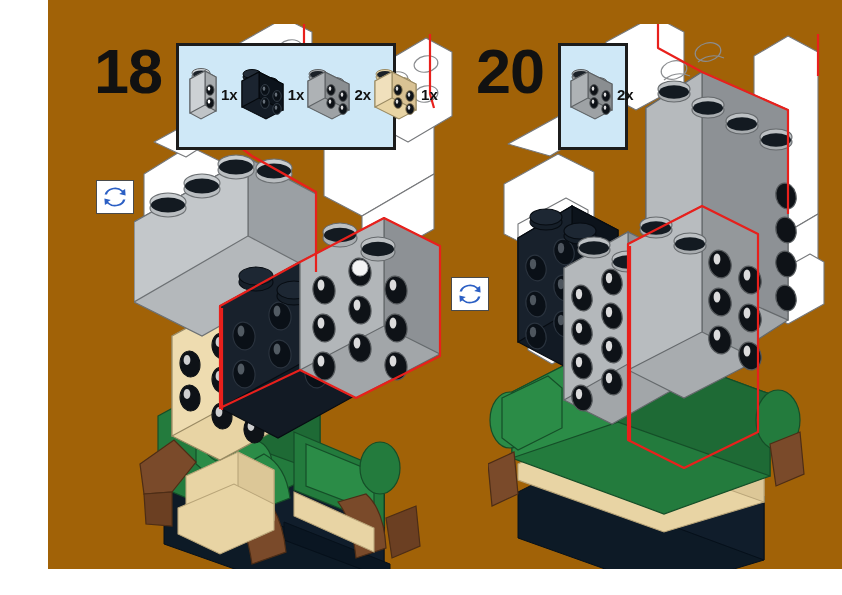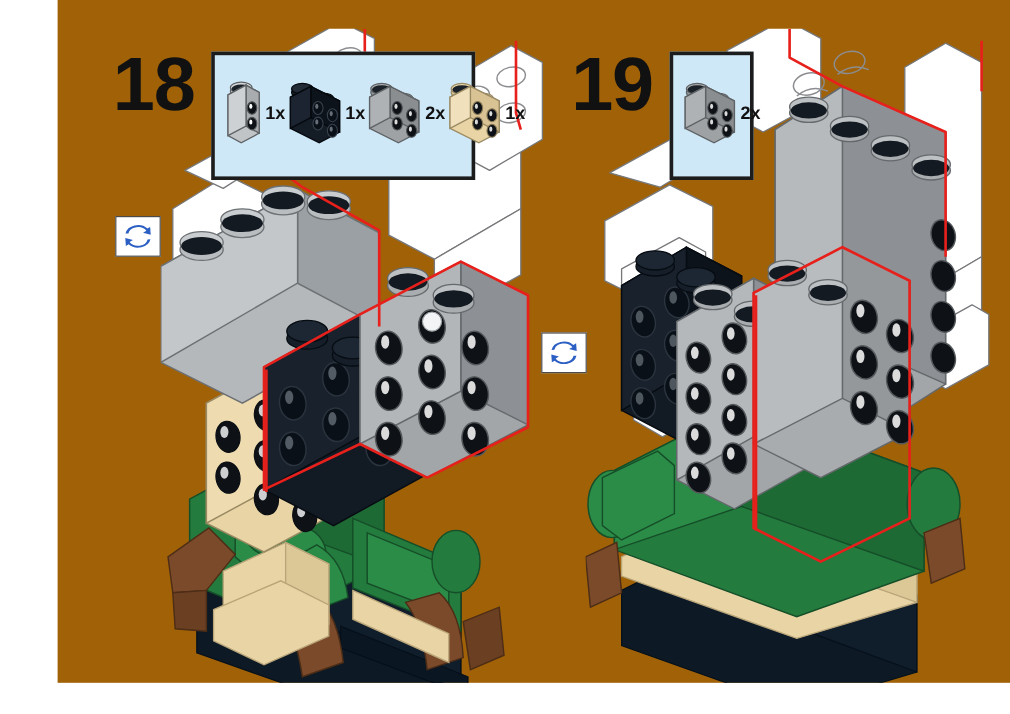--- a/index.html
+++ b/index.html
@@ -479,21 +479,21 @@
 
     <g fill="none" stroke="#e8201c" stroke-width="2.2" stroke-linejoin="round">
       <path d="M170,0 L170,24 L214,48 L300,86 L300,190"></path>
       <path d="M140,220 L214,182 L270,210 L270,408 L196,444 L140,416 Z"></path>
       <path d="M142,222 L142,418"></path>
       <path d="M330,10 L330,52"></path>
     </g>
   </svg>
 
   <div id="step18-num" class="step-num">18</div>
-  <div id="step19-num" class="step-num">19</div>
+  <div id="step19-num" class="step-num">20</div>
 
   <div id="bin18" class="parts-bin">
 
     <div class="part-cell">
       <svg class="brick-svg" width="36" height="58" viewBox="0 0 36 58">
         <ellipse cx="16" cy="11" rx="9" ry="4.5" fill="#c6cacd" stroke="#5e6265" stroke-width="1"></ellipse>
         <ellipse cx="16" cy="8" rx="9" ry="4.5" fill="#d4d8db" stroke="#5e6265" stroke-width="1"></ellipse>
         <path d="M16,9 a9,4.5 0 0 0 0,0" fill="none"></path>
         <ellipse cx="16" cy="9" rx="8" ry="3.6" fill="#1b2128"></ellipse>
         <path d="M5,14 L20,6 L31,12 L31,46 L16,54 L5,48 Z" fill="#c0c4c7" stroke="#5e6265" stroke-width="1.1"></path>

